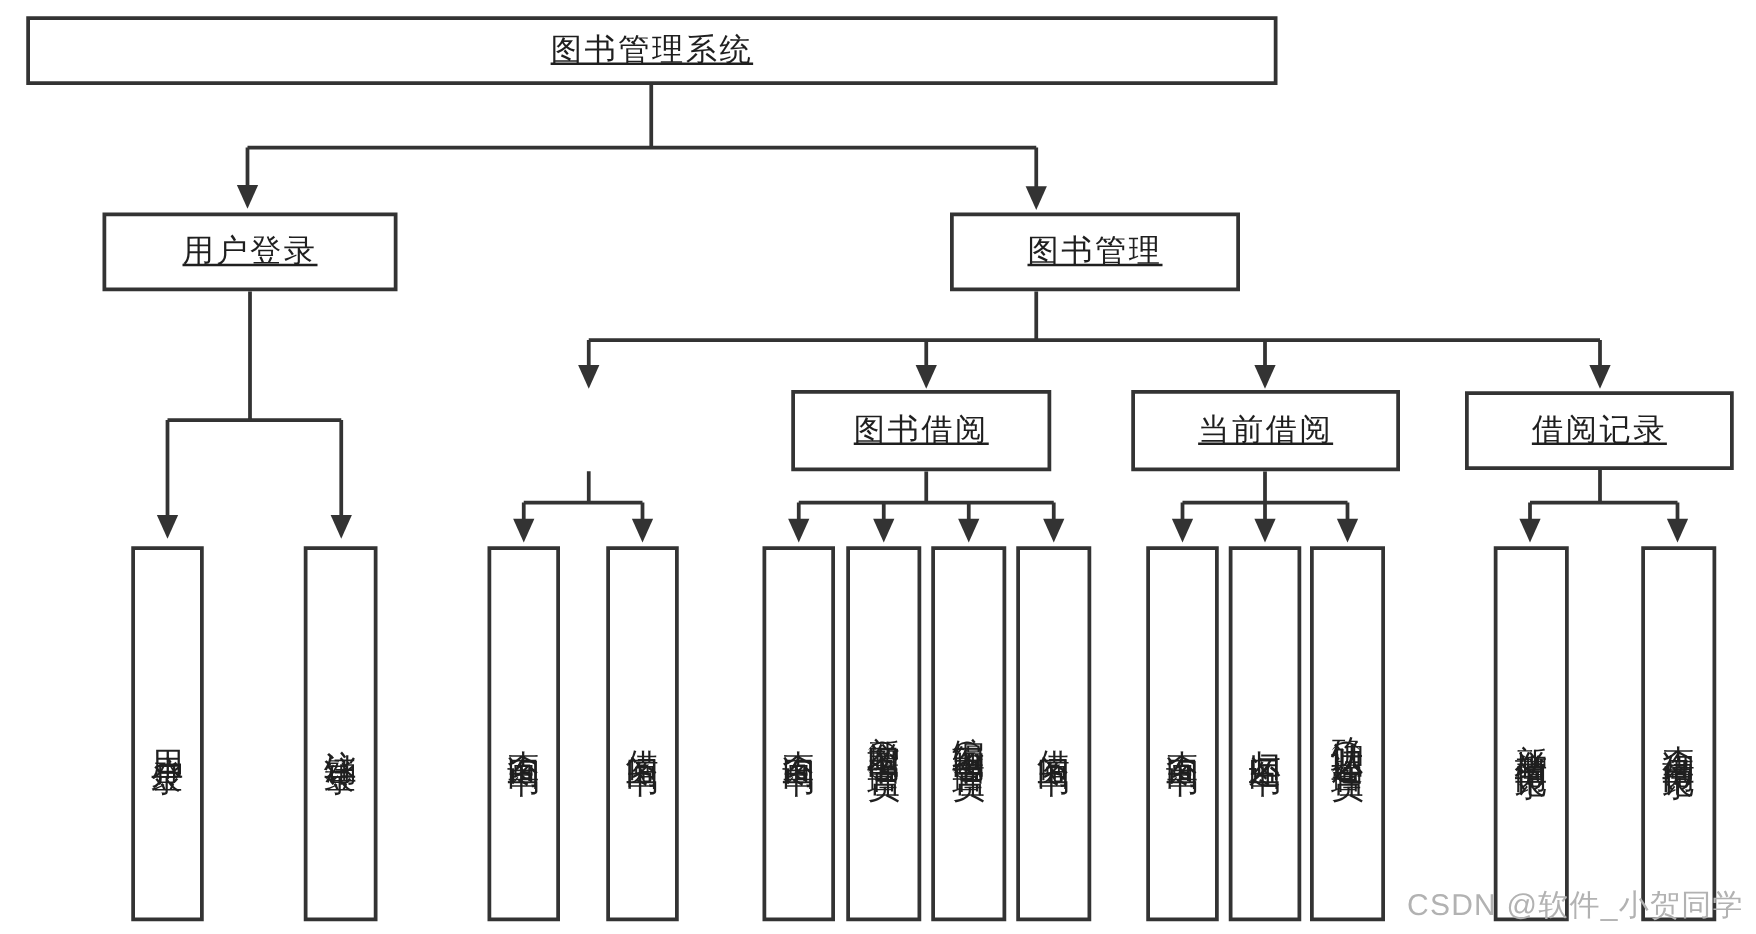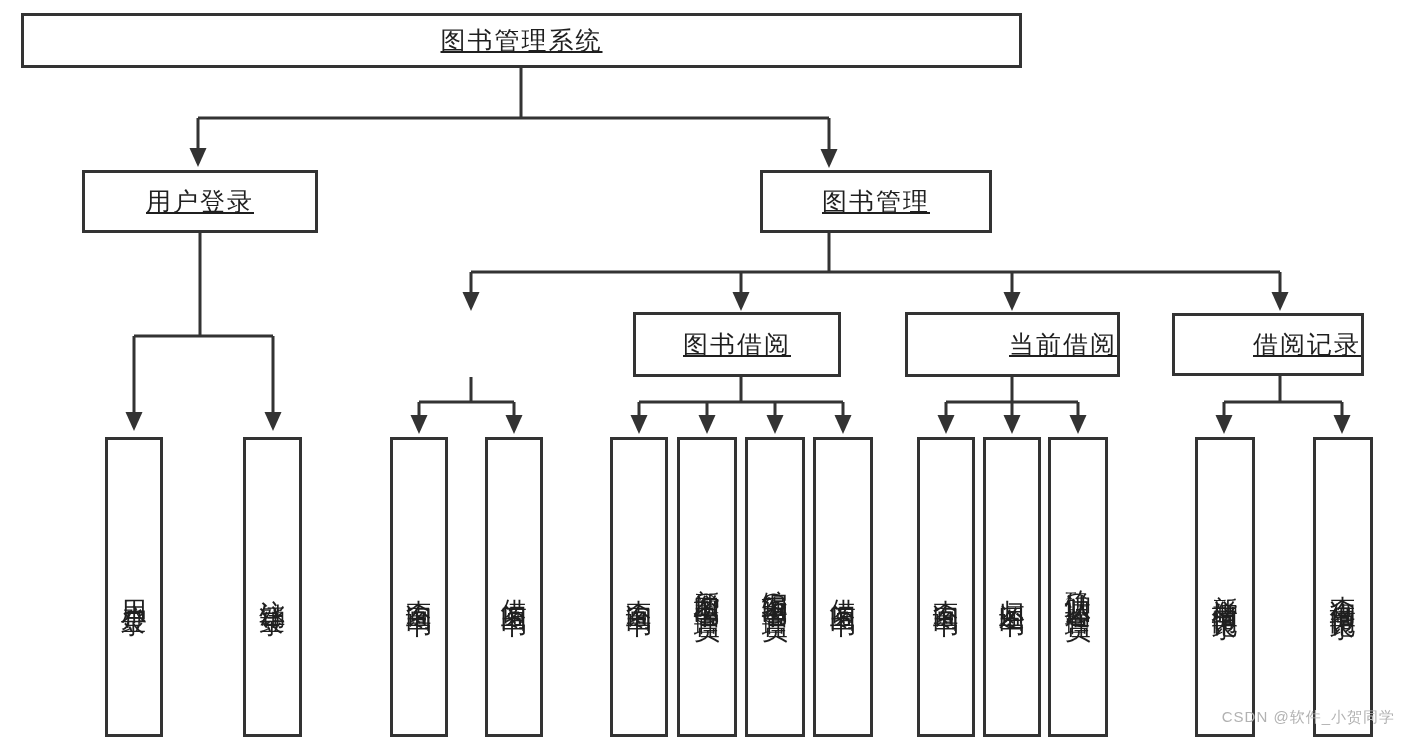--- a/index.html
+++ b/index.html
@@ -41,21 +41,21 @@
     text-orientation:mixed;
     font-size:26px;
     letter-spacing:4px;
     line-height:1.1;
     color:var(--text);
     white-space:nowrap;
   }
   .watermark{
     position:absolute;
     top:708px;right:10px;
-    font-size:15px;
+    font-size:24px;
     color:var(--watermark);
     letter-spacing:1px;
     white-space:nowrap;
     text-align:right;
   }
 </style>
 </head>
 <body>
 
 <div class="canvas">
@@ -110,24 +110,24 @@
   <div class="box" style="left:82px;top:170px;width:236px;height:63px;">
     <span class="hlbl">用户登录</span>
   </div>
   <div class="box" style="left:713px;top:170px;width:232px;height:63px;margin-left:47px;">
     <span class="hlbl">图书管理</span>
   </div>
 
   <div class="box" style="left:633px;top:312px;width:208px;height:65px;">
     <span class="hlbl">图书借阅</span>
   </div>
-  <div class="box" style="left:905px;top:312px;width:215px;height:65px;justify-content:flex-end;">
+  <div class="box" style="left:905px;top:312px;width:215px;height:65px;">
     <span class="hlbl">当前借阅</span>
   </div>
-  <div class="box" style="left:1172px;top:313px;width:192px;height:63px;justify-content:flex-end;">
+  <div class="box" style="left:1172px;top:313px;width:215px;height:63px;">
     <span class="hlbl">借阅记录</span>
   </div>
 
   <div class="box vbox" style="left:105px;width:58px;">
     <span class="vlbl">用户登录</span>
   </div>
   <div class="box vbox" style="left:243px;width:59px;">
     <span class="vlbl">注销登录</span>
   </div>
 

